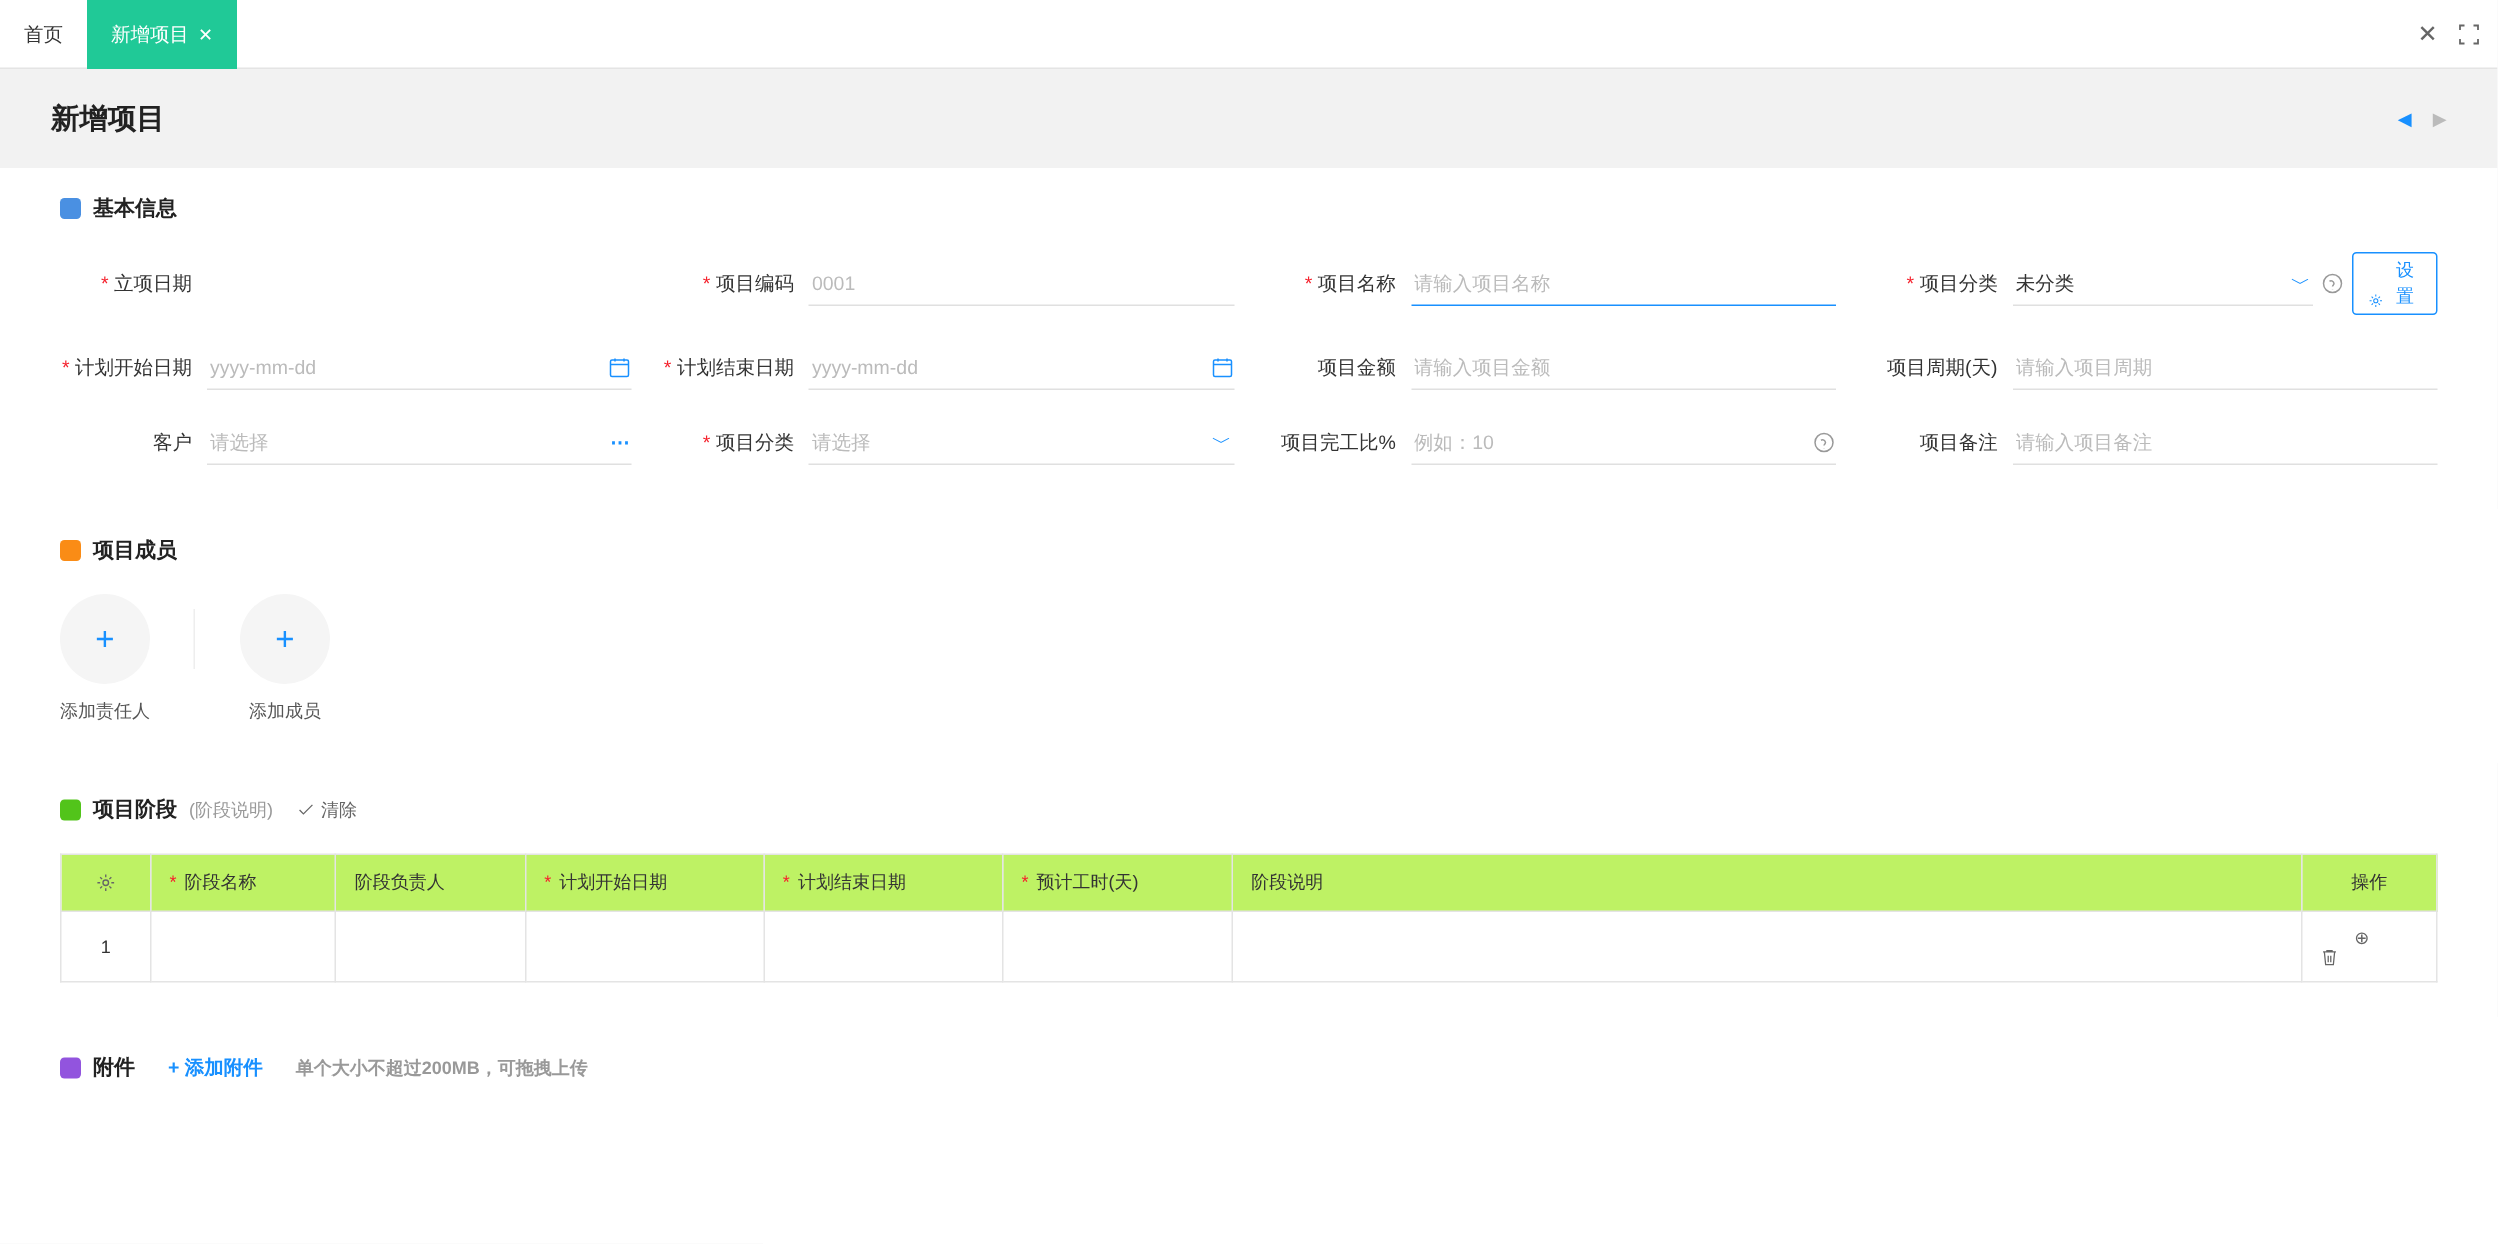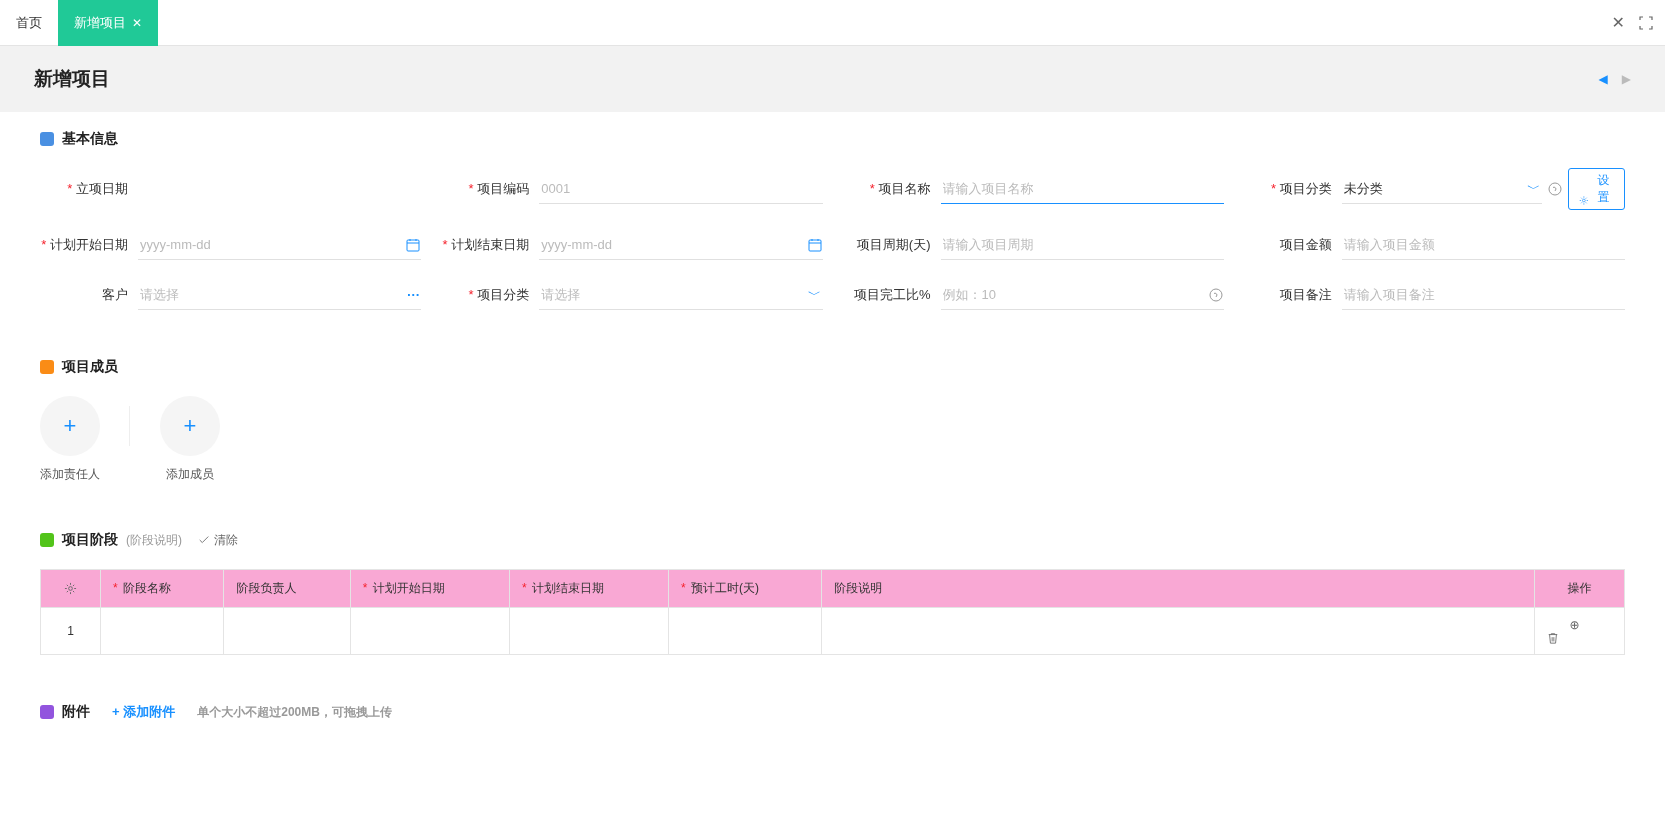--- a/index.html
+++ b/index.html
@@ -34,21 +34,21 @@
 .suffix-icon { width: 16px; height: 16px; display: flex; align-items: center; justify-content: center; color: #1890ff; cursor: pointer; margin-left: 4px; }
 .suffix-icon.gray { color: #999; }
 .btn-settings { border: 1px solid #1890ff; color: #1890ff; background: #fff; border-radius: 3px; padding: 3px 10px; font-size: 12px; cursor: pointer; display: inline-flex; align-items: flex-end; gap: 4px; }
 .members-row { display: flex; gap: 60px; margin-top: 4px; }
 .member-add { display: flex; flex-direction: column; align-items: center; gap: 10px; position: relative; }
 .member-add.divider::after { content: ""; position: absolute; right: -30px; top: 10px; height: 40px; border-right: 1px solid #eee; }
 .add-circle { width: 60px; height: 60px; border-radius: 50%; background: #f5f5f5; display: flex; align-items: center; justify-content: center; cursor: pointer; color: #1890ff; font-size: 22px; }
 .member-label { font-size: 12px; color: #555; }
 .table { width: 100%; border-collapse: collapse; }
 .table th, .table td { border: 1px solid #e4e4e4; padding: 10px 12px; font-size: 12px; text-align: left; background: #fff; }
-.table th { background: #f9a8d4; font-weight: 500; color: #333; }
+.table th { background: #bef264; font-weight: 500; color: #333; }
 .table th.ops, .table td.ops { text-align: center; width: 90px; }
 .table th.idx, .table td.idx { text-align: center; width: 60px; }
 .req-th::before { content: "* "; color: #f5222d; margin-right: 2px; }
 .attach-link { color: #1890ff; font-size: 13px; cursor: pointer; margin: 0 14px; }
 .attach-hint { color: #999; font-size: 12px; }
 svg { display: block; }
 </style>
 </head>
 <body>
 
@@ -141,29 +141,29 @@
               <input placeholder="yyyy-mm-dd" style="">
               <span class="suffix-icon">
                 <svg width="14" height="14" viewBox="0 0 14 14" stroke="#1890ff" fill="none">
                   <rect x="1" y="2" width="12" height="11" rx="1"></rect>
                   <path d="M1 5h12M4 1v2M10 1v2"></path>
                 </svg>
               </span>
             </div>
         </div>
         <div class="field">
+          <div class="label">项目金额</div>
+          <div class="input-wrap">
+              <input placeholder="请输入项目金额" style="">
+            </div>
+        </div>
+        <div class="field">
           <div class="label">项目周期(天)</div>
           <div class="input-wrap">
               <input placeholder="请输入项目周期" style="">
-            </div>
-        </div>
-        <div class="field">
-          <div class="label">项目金额</div>
-          <div class="input-wrap">
-              <input placeholder="请输入项目金额" style="">
             </div>
         </div>
 
         <div class="field">
           <div class="label">客户</div>
           <div class="input-wrap">
               <input placeholder="请选择" style="">
               <span class="suffix-icon" style="color:#1890ff;font-weight:bold;">⋯</span>
             </div>
         </div>

